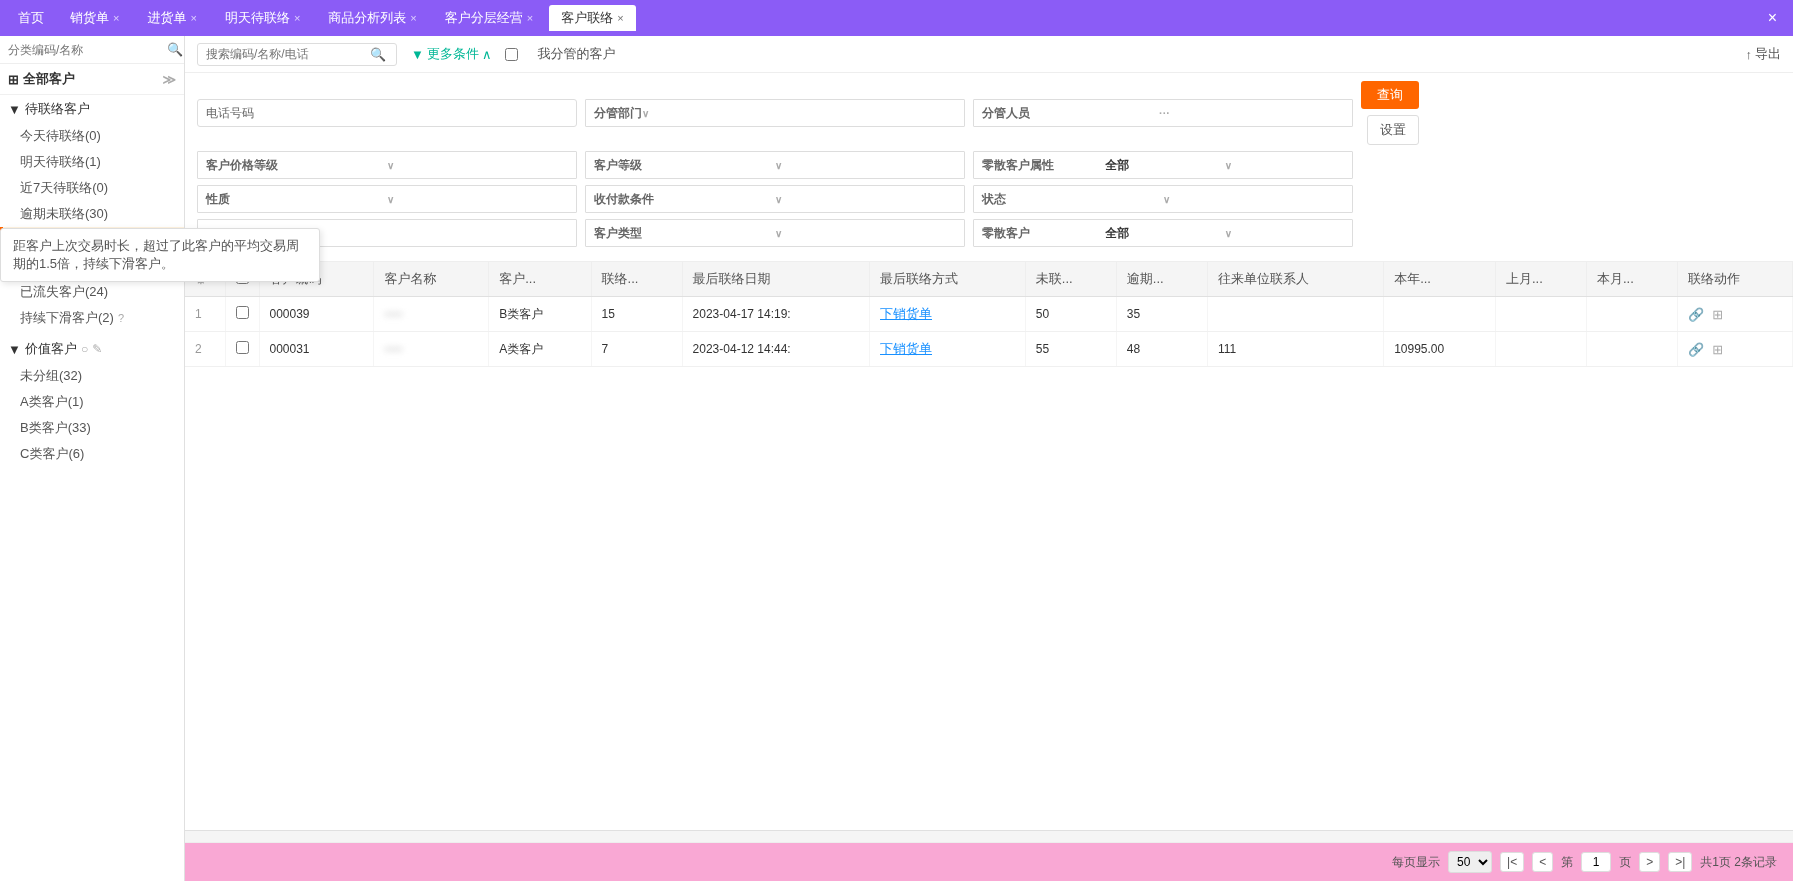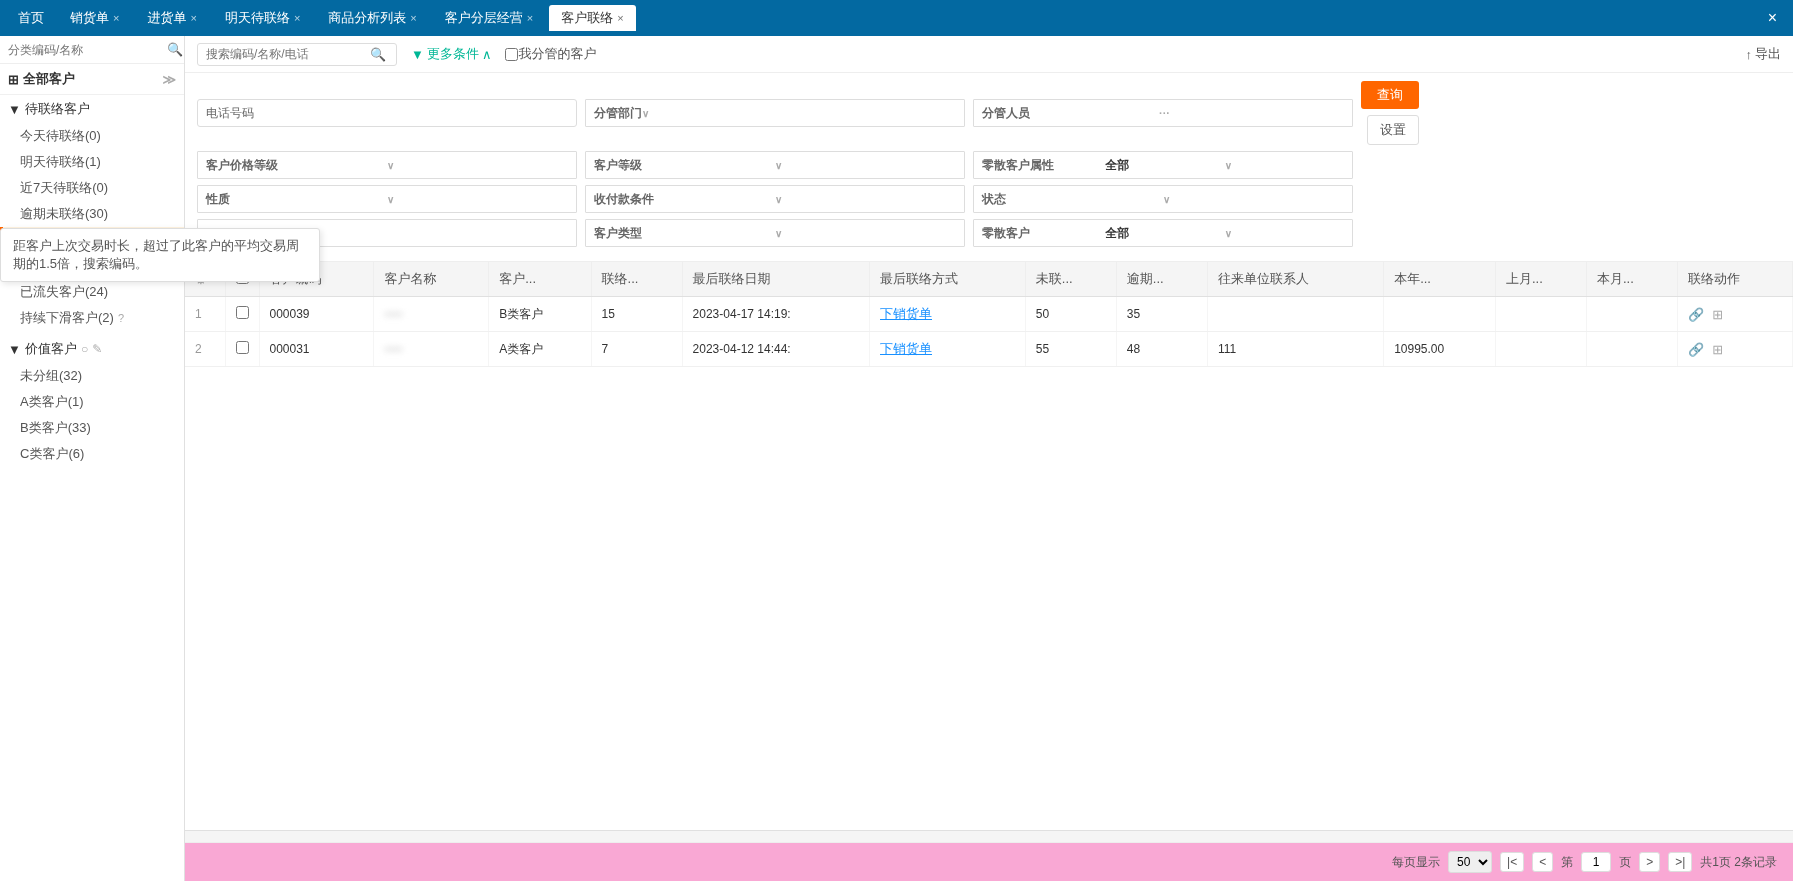--- a/index.html
+++ b/index.html
@@ -1,21 +1,21 @@
 <!DOCTYPE html>
 <html><head>
   <meta charset="utf-8">
   <style>
     * { box-sizing: border-box; margin: 0; padding: 0; font-family: 'Microsoft YaHei', Arial, sans-serif; font-size: 13px; }
     body { background: #f5f5f5; overflow: hidden; width: 1793px; height: 881px; }
 
     
     .top-nav {
       display: flex; align-items: center;
-      background: #0369a1; height: 36px;
+      background: #8b5cf6; height: 36px;
       padding: 0 8px; gap: 4px;
     }
     .nav-tab {
       display: flex; align-items: center; gap: 4px;
       padding: 4px 12px; color: #fff; cursor: pointer;
       border-radius: 3px 3px 0 0; font-size: 13px;
       white-space: nowrap;
     }
     .nav-tab.active { background: #fff; color: #333; }
     .nav-tab .close-icon { font-size: 11px; opacity: 0.7; }
@@ -88,21 +88,21 @@
     .filter-search {
       display: flex; align-items: center; border: 1px solid #ddd;
       border-radius: 3px; padding: 3px 8px; gap: 4px; min-width: 200px;
     }
     .filter-search input { border: none; outline: none; font-size: 12px; color: #a16207; width: 160px; }
     .more-conditions {
       display: flex; align-items: center; gap: 3px;
       color: #00b796; cursor: pointer; font-size: 12px;
       padding: 3px 6px;
     }
-    .my-customers { display: flex; align-items: center; gap: 0; font-size: 12px; color: #555; cursor: pointer; }
+    .my-customers { display: flex; align-items: center; gap: 19px; font-size: 12px; color: #555; cursor: pointer; }
     .my-customers input[type=checkbox] { cursor: pointer; }
     .export-btn {
       margin-left: auto; display: flex; align-items: center; gap: 3px;
       color: #555; cursor: pointer; font-size: 12px;
     }
 
     
     .adv-filter {
       background: #fff; border-bottom: 1px solid #eee;
       padding: 8px 12px;
@@ -264,21 +264,21 @@
     </div>
     <div class="sidebar-item">
       <span>B类客户(33)</span>
     </div>
     <div class="sidebar-item">
       <span>C类客户(6)</span>
     </div>
   </div>
 
   <div class="tooltip-box">
-    <span>距客户上次交易时长，超过了此客户的平均交易周期的1.5倍，搜索编码。</span>
+    <span>距客户上次交易时长，超过了此客户的平均交易周期的1.5倍，持续下滑客户。</span>
   </div>
 
   <div class="content-area">
 
     <div class="filter-bar">
       <div class="filter-search">
         <input type="text" placeholder="搜索编码/名称/电话" style="">
         <span style="color:#aaa;">🔍</span>
       </div>
       <div class="more-conditions">

